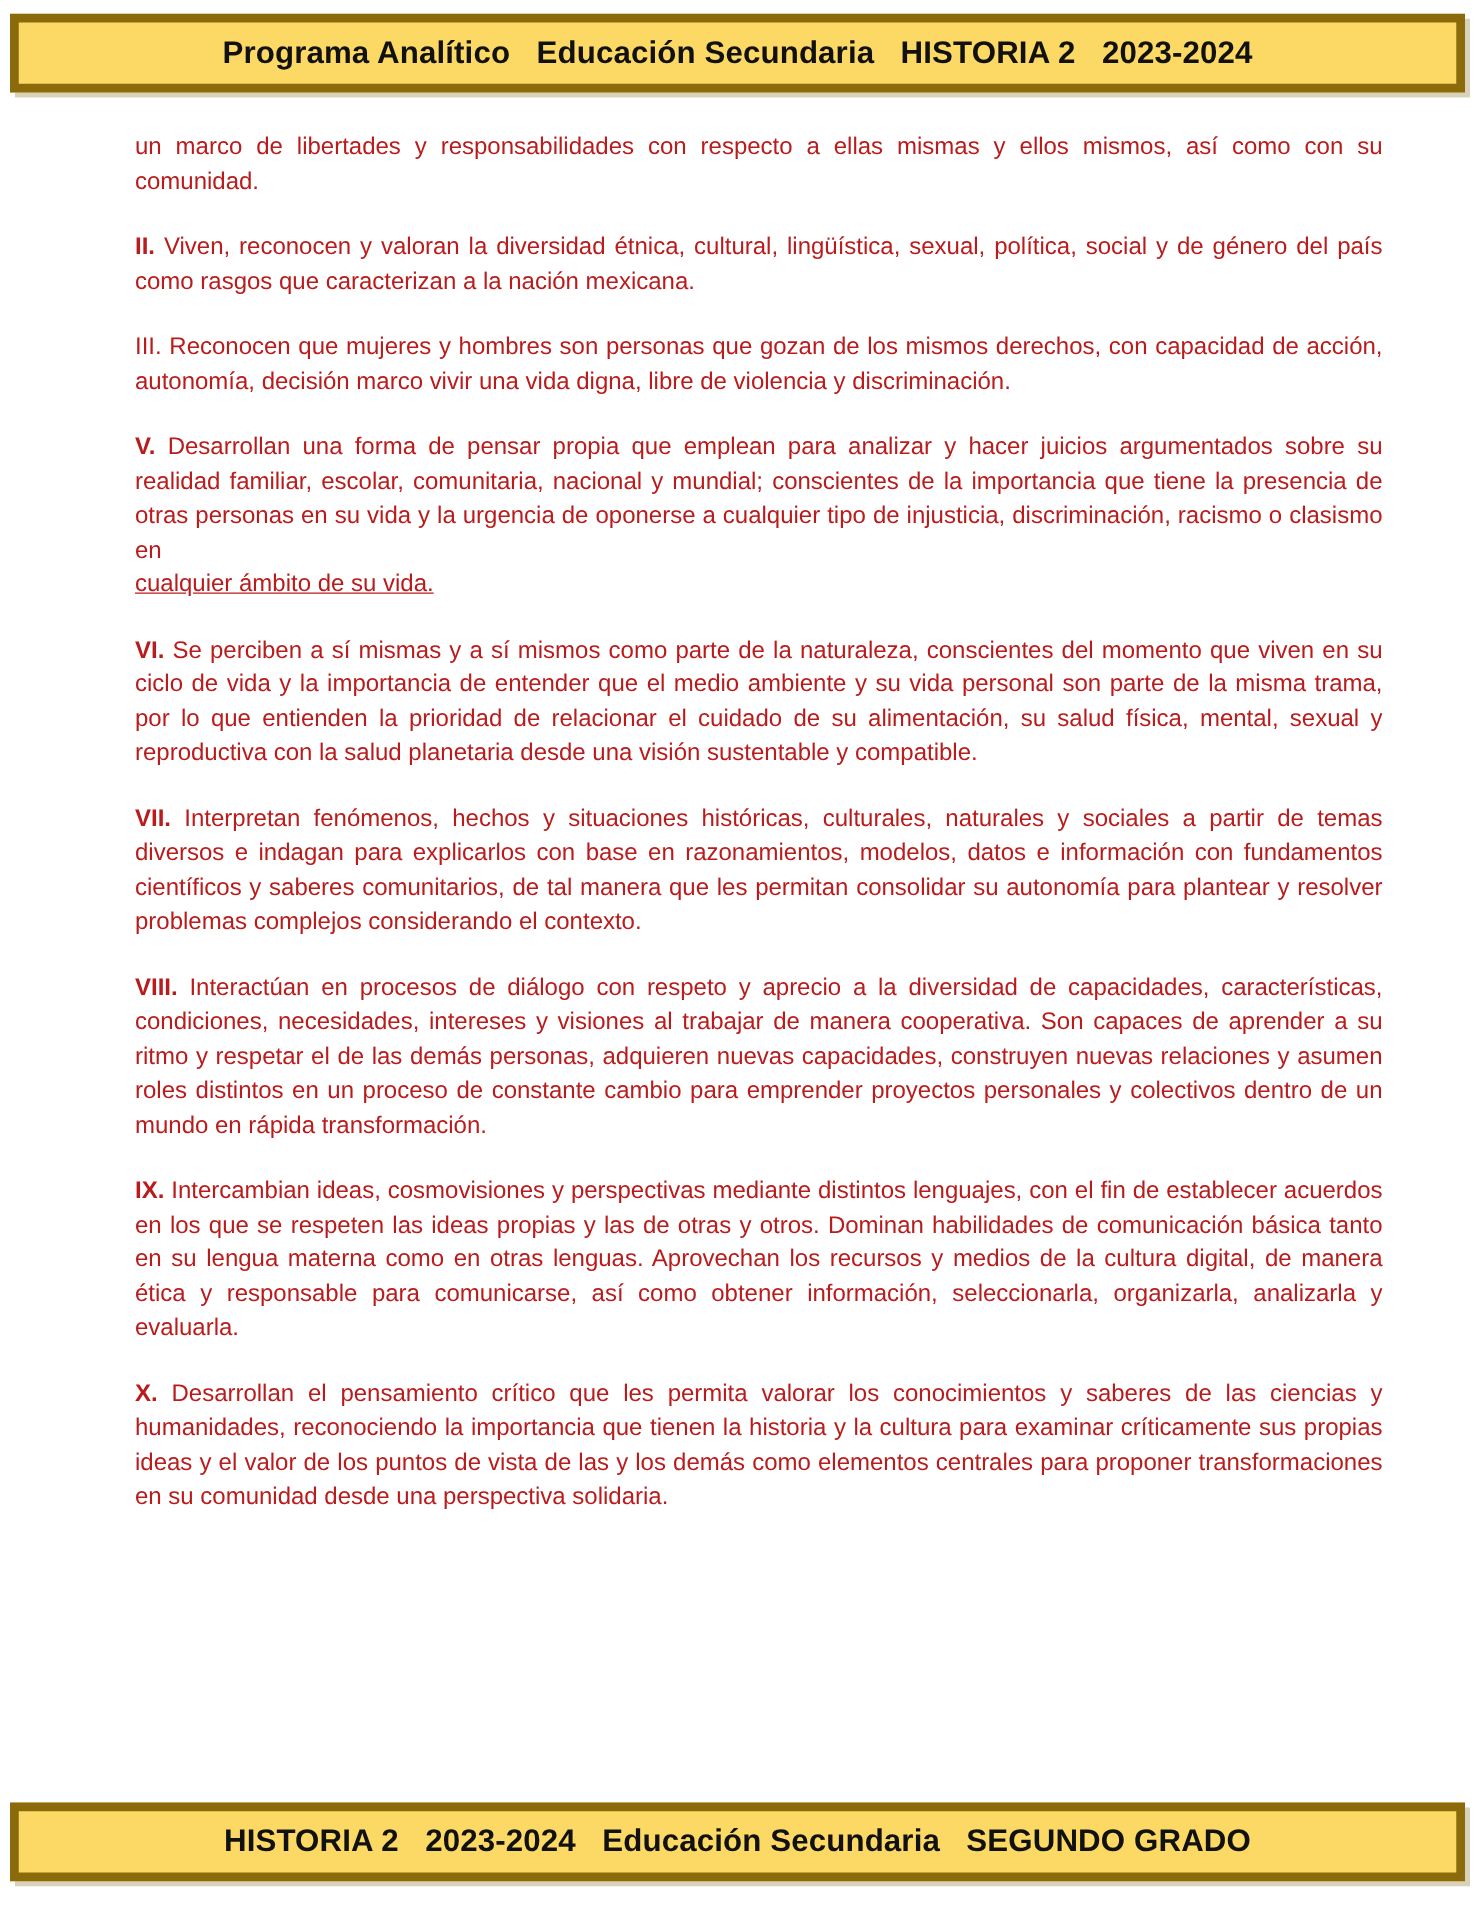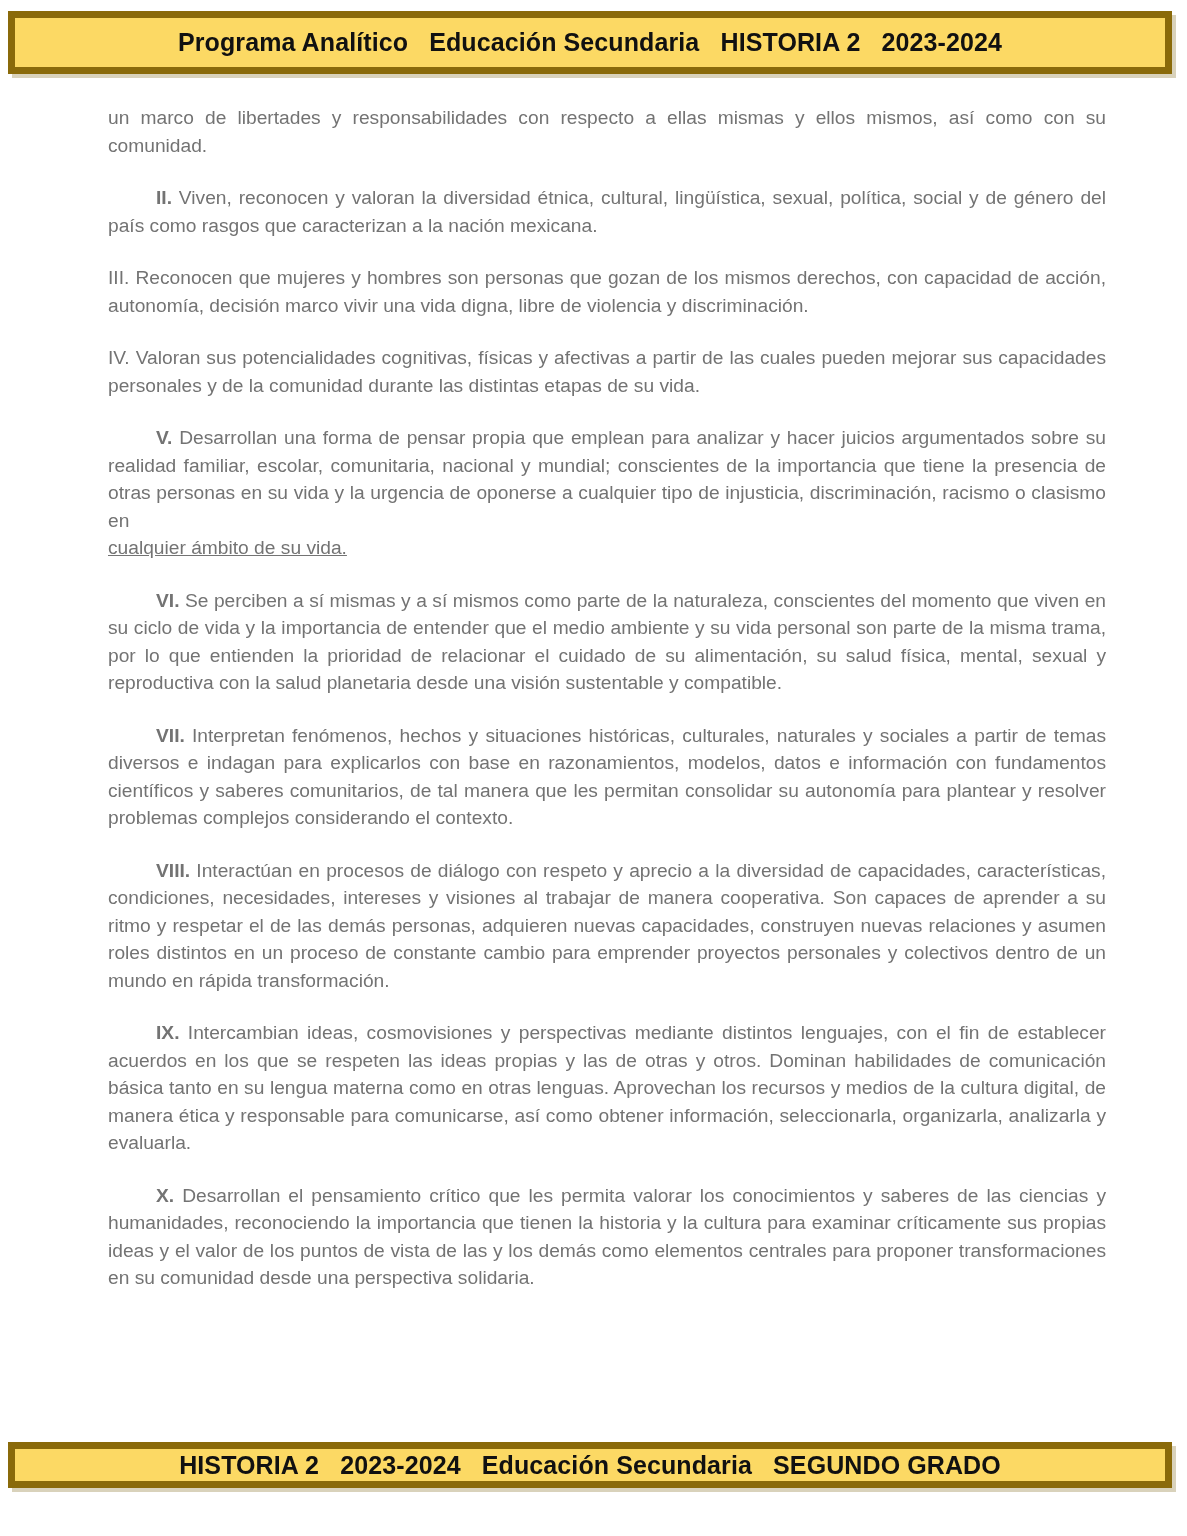--- a/index.html
+++ b/index.html
@@ -29,21 +29,21 @@
     align-items: center;
     justify-content: center;
     box-shadow: 4px 4px 0 rgba(120, 92, 10, 0.28);
   }
   .banner-header {
     top: 11px;
     height: 63px;
   }
   .banner-footer {
     top: 1442px;
-    height: 46px;
+    height: 63px;
     text-align: right;
   }
   .banner-text {
     font-weight: bold;
     font-size: 25px;
     letter-spacing: 0.1px;
     color: #111111;
     white-space: pre;
     line-height: 1;
   }
@@ -54,47 +54,45 @@
     left: 108px;
     top: 104px;
     width: 998px;
   }
   .para {
     font-size: 19.2px;
     line-height: 27.5px;
     text-align: justify;
     text-justify: inter-word;
     margin: 0 0 25px 0;
-    color: #737373;
+    color: #b91c1c;
     hyphens: none;
   }
   .para:last-child { margin-bottom: 0; }
   .para .lead {
     font-weight: bold;
-    margin-left: 48px;
   }
   
   .para .tail {
     display: block;
     text-align: left;
     text-decoration: underline;
   }
 </style>
 </head>
 <body>
 
 <div class="banner banner-header">
   <span class="banner-text">Programa Analítico   Educación Secundaria   HISTORIA 2   2023-2024</span>
 </div>
 
 <div class="content" id="body-content">
     <p class="para"><span>un marco de libertades y responsabilidades con respecto a ellas mismas y ellos mismos, así como con su comunidad.</span></p>
     <p class="para"><span class="lead">II.</span><span> Viven, reconocen y valoran la diversidad étnica, cultural, lingüística, sexual, política, social y de género del país como rasgos que caracterizan a la nación mexicana.</span></p>
     <p class="para"><span>III.</span><span> Reconocen que mujeres y hombres son personas que gozan de los mismos derechos, con capacidad de acción, autonomía, decisión marco vivir una vida digna, libre de violencia y discriminación.</span></p>
-    <p class="para"><span>IV.</span><span> Valoran sus potencialidades cognitivas, físicas y afectivas a partir de las cuales pueden mejorar sus capacidades personales y de la comunidad durante las distintas etapas de su vida.</span></p>
     <p class="para"><span class="lead">V.</span><span> Desarrollan una forma de pensar propia que emplean para analizar y hacer juicios argumentados sobre su realidad familiar, escolar, comunitaria, nacional y mundial; conscientes de la importancia que tiene la presencia de otras personas en su vida y la urgencia de oponerse a cualquier tipo de injusticia, discriminación, racismo o clasismo en</span><span class="tail">cualquier ámbito de su vida.</span></p>
     <p class="para"><span class="lead">VI.</span><span> Se perciben a sí mismas y a sí mismos como parte de la naturaleza, conscientes del momento que viven en su ciclo de vida y la importancia de entender que el medio ambiente y su vida personal son parte de la misma trama, por lo que entienden la prioridad de relacionar el cuidado de su alimentación, su salud física, mental, sexual y reproductiva con la salud planetaria desde una visión sustentable y compatible.</span></p>
     <p class="para"><span class="lead">VII.</span><span> Interpretan fenómenos, hechos y situaciones históricas, culturales, naturales y sociales a partir de temas diversos e indagan para explicarlos con base en razonamientos, modelos, datos e información con fundamentos científicos y saberes comunitarios, de tal manera que les permitan consolidar su autonomía para plantear y resolver problemas complejos considerando el contexto.</span></p>
     <p class="para"><span class="lead">VIII.</span><span> Interactúan en procesos de diálogo con respeto y aprecio a la diversidad de capacidades, características, condiciones, necesidades, intereses y visiones al trabajar de manera cooperativa. Son capaces de aprender a su ritmo y respetar el de las demás personas, adquieren nuevas capacidades, construyen nuevas relaciones y asumen roles distintos en un proceso de constante cambio para emprender proyectos personales y colectivos dentro de un mundo en rápida transformación.</span></p>
     <p class="para"><span class="lead">IX.</span><span> Intercambian ideas, cosmovisiones y perspectivas mediante distintos lenguajes, con el fin de establecer acuerdos en los que se respeten las ideas propias y las de otras y otros. Dominan habilidades de comunicación básica tanto en su lengua materna como en otras lenguas. Aprovechan los recursos y medios de la cultura digital, de manera ética y responsable para comunicarse, así como obtener información, seleccionarla, organizarla, analizarla y evaluarla.</span></p>
     <p class="para"><span class="lead">X.</span><span> Desarrollan el pensamiento crítico que les permita valorar los conocimientos y saberes de las ciencias y humanidades, reconociendo la importancia que tienen la historia y la cultura para examinar críticamente sus propias ideas y el valor de los puntos de vista de las y los demás como elementos centrales para proponer transformaciones en su comunidad desde una perspectiva solidaria.</span></p>
   </div>
 
 <div class="banner banner-footer">
   <span class="banner-text">HISTORIA 2   2023-2024   Educación Secundaria   SEGUNDO GRADO</span>

